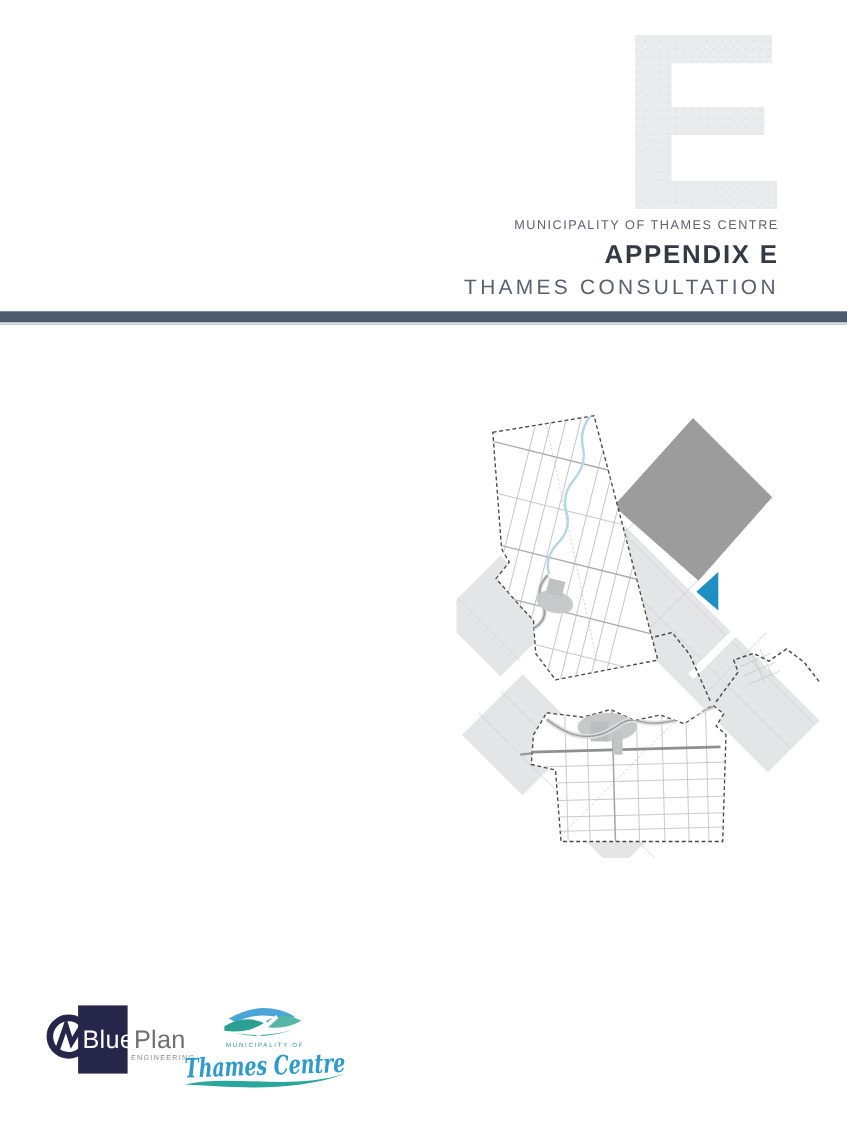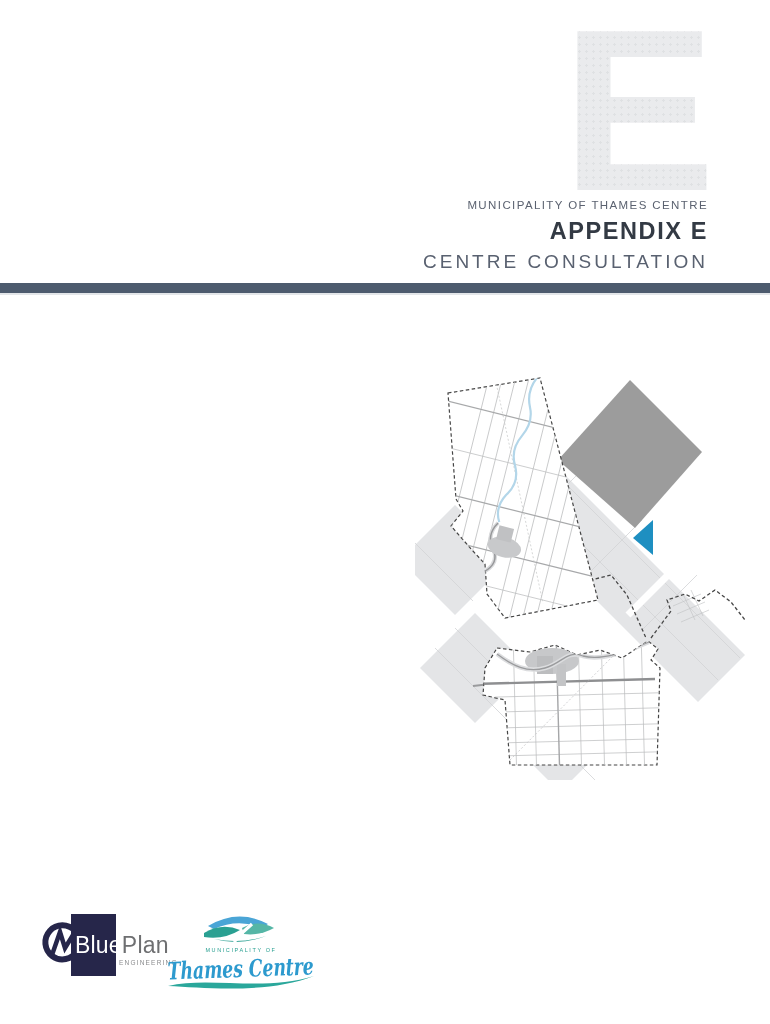--- a/index.html
+++ b/index.html
@@ -60,21 +60,21 @@
 </head>
 <body>
 
 <div class="page">
 
   <div class="watermark">E</div>
 
   <div class="title-block">
     <div class="kicker">MUNICIPALITY OF THAMES CENTRE</div>
     <div class="title">APPENDIX E</div>
-    <div class="subtitle">CENTRE CONSULTATION</div>
+    <div class="subtitle">THAMES CONSULTATION</div>
   </div>
 
   <div class="accent-bar"></div>
 
   <svg class="map-graphic" viewBox="0 0 335 412" aria-hidden="true">
     <defs>
       <clipPath id="clipStrip">
         <polygon points="33,25 125,10 183,232 90,250 72,226 70,196 57,182 36,158 48,143 41,131"></polygon>
       </clipPath>
       <clipPath id="clipLower">

